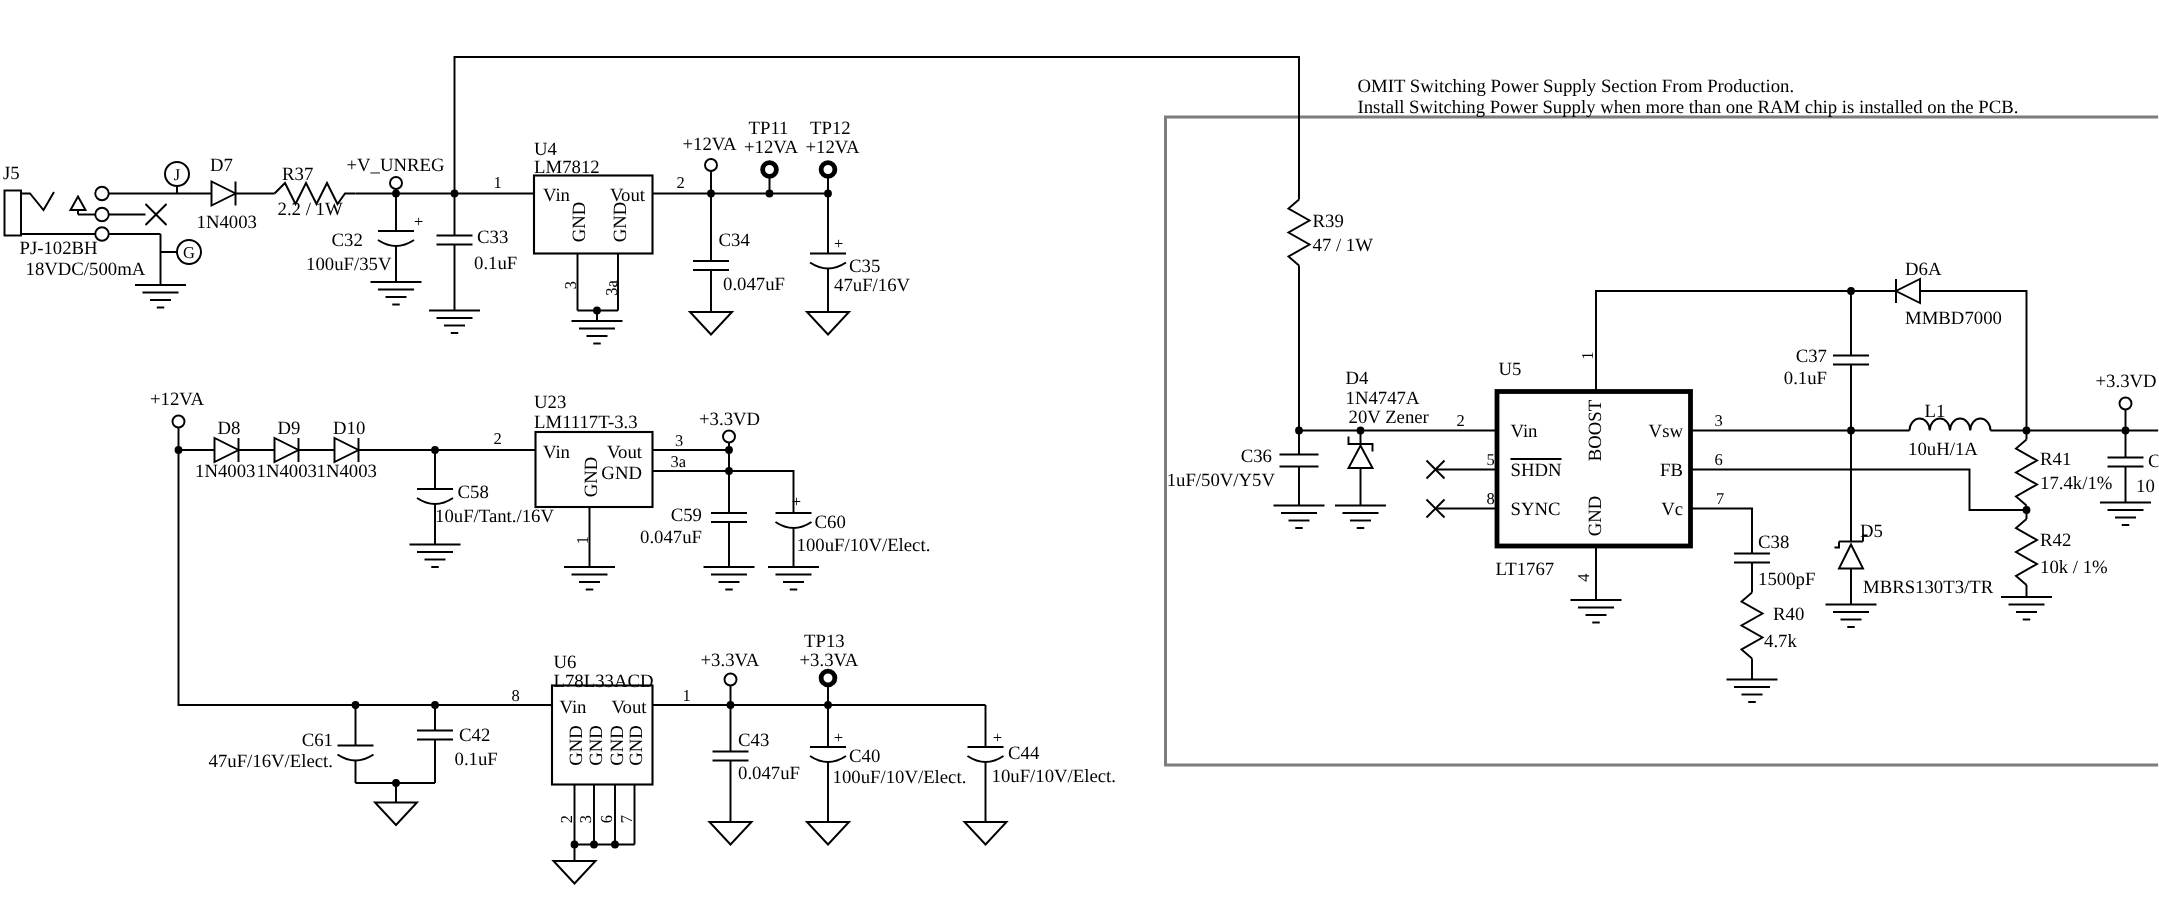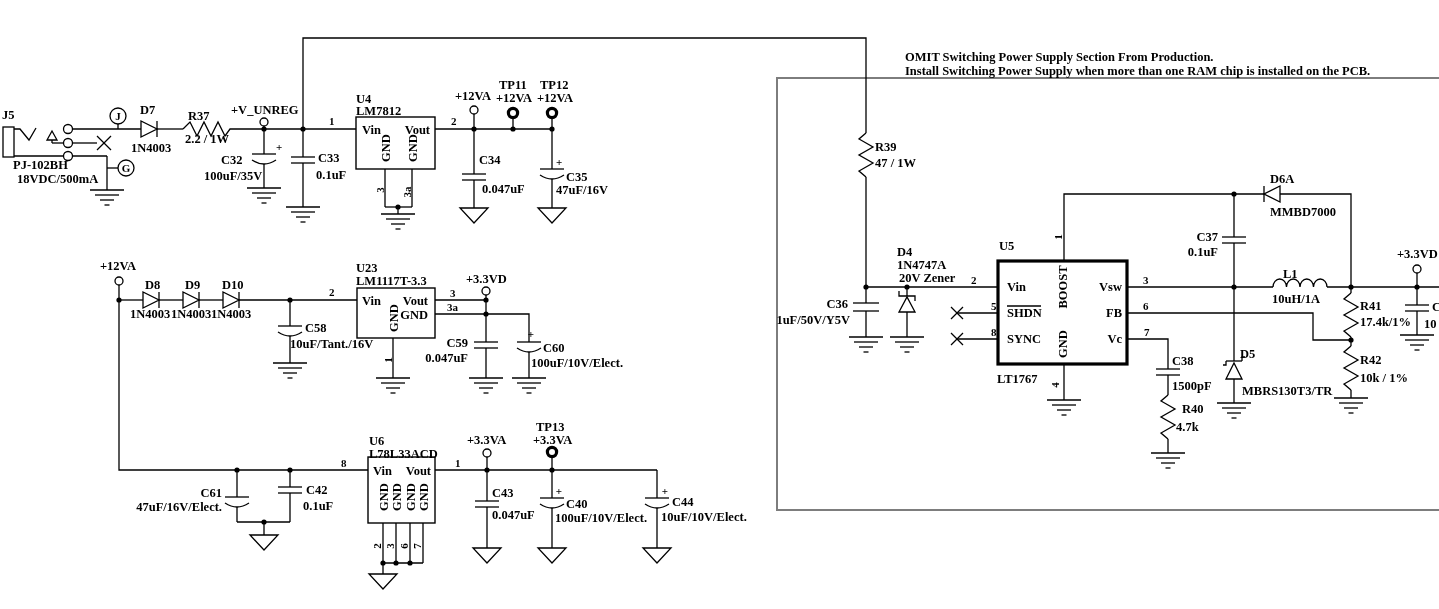--- a/index.html
+++ b/index.html
@@ -1,16 +1,16 @@
 <!DOCTYPE html>
 <html><head>
 <meta charset="utf-8">
 <style>
   html,body{margin:0;padding:0;background:#fff;}
-  #canvas{width:1439px;height:609px;position:relative;background:#ffffff;overflow:hidden;font-weight:bold;}
+  #canvas{width:1439px;height:609px;position:relative;background:#ffffff;overflow:hidden;}
   svg{display:block;}
   .w{stroke:#000;stroke-width:1.3;fill:none;}
   .sym{stroke:#000;stroke-width:1.3;fill:none;}
   .boxmain{stroke:#000;stroke-width:1.4;fill:none;}
   .boxbold{stroke:#000;stroke-width:3.2;fill:none;}
   .omit{stroke:#7d7d7d;stroke-width:2;fill:none;}
   .dot{fill:#000;stroke:none;}
   .net{fill:#fff;stroke:#000;stroke-width:1.3;}
   .tp{fill:none;stroke:#000;stroke-width:3.2;}
   .txt{font-family:"Liberation Serif","DejaVu Serif",serif;font-size:12.5px;fill:#000;}

